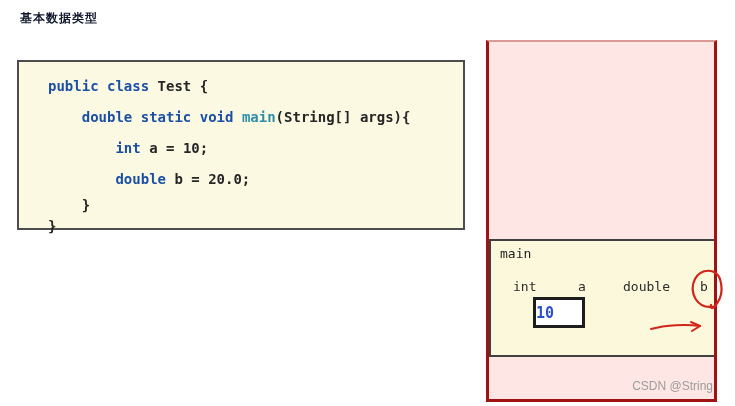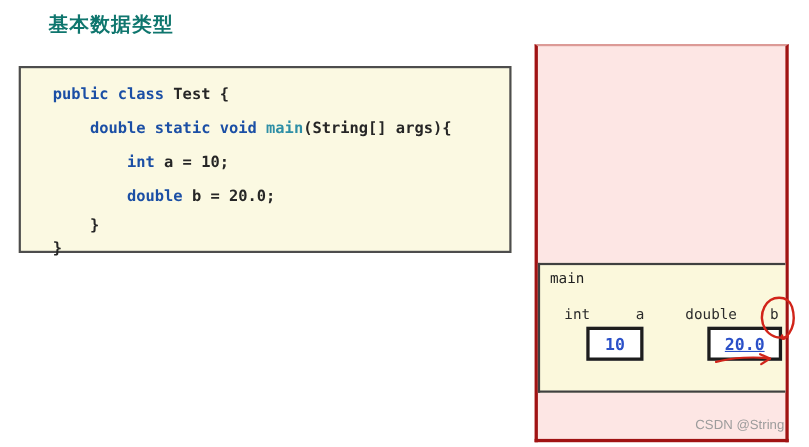--- a/index.html
+++ b/index.html
@@ -3,21 +3,21 @@
 <meta charset="utf-8">
 <style>
   * { margin:0; padding:0; box-sizing:border-box; }
   html,body { width:735px; height:406px; background:#ffffff; overflow:hidden;
               font-family:"DejaVu Sans Mono","Liberation Mono",monospace; }
   .stage { position:relative; width:735px; height:406px; background:#ffffff; }
 
   
   .page-title { position:absolute; left:20px; top:10px;
     font-family:"Liberation Sans","DejaVu Sans",sans-serif;
-    font-weight:bold; font-size:18px; color:#0f766e; letter-spacing:1px;margin-left:24px; }
+    font-weight:bold; font-size:12px; color:#0f172a; letter-spacing:1px; }
 
   
   .code-box { position:absolute; left:17px; top:60px; width:448px; height:170px;
     background:#fbf9e2; border:2px solid #4d4d4d; padding:8px 0 0 29px;
     font-size:14px; line-height:1; }
   .code-line { height:31px; display:flex; align-items:center; white-space:pre; }
   .code-line:nth-child(n+5) { height:21px; }
   .tok-kw { color:#1b4fa5; font-weight:bold; }
   .tok-fn { color:#2e8fa6; font-weight:bold; }
   .tok-pl { color:#262626; font-weight:bold;text-align:right; }
@@ -28,21 +28,21 @@
 
   .stack-frame { position:absolute; left:0; top:197px; width:100%; height:118px;
     background:#fbf8dc; border:2px solid #404040; border-right:none; }
   .frame-name { position:absolute; left:9px; top:5px; font-size:13px; color:#1e1e1e; }
 
   .var-type, .var-name { position:absolute; top:38px; font-size:13px; color:#2b2b2b; }
   .vt-int { left:22px; } .vn-a { left:87px; }
   .vt-double { left:132px; } .vn-b { left:209px; }
 
   .value-box { position:absolute; top:56px; height:31px; background:#ffffff;
-    border:3px solid #1d1d1d; display:flex; align-items:center; justify-content:center;
+    border:3px solid #1d1d1d; display:flex; align-items:center; justify-content:flex-start;
     font-size:15px; font-weight:bold; color:#2b50c8; }
   .box-a { left:42px; width:52px; }
   .box-b { left:152px; width:68px; }
   .value-underline { text-decoration:underline; }
 
   .arrow-annotation { position:absolute; left:157px; top:79px; width:58px; height:14px; }
   .circle-annotation { position:absolute; left:196px; top:26px; width:38px; height:44px; }
 
   .stack-label { position:absolute; left:0; top:317px; width:100%; text-align:center;
     font-family:"Liberation Sans","DejaVu Sans",sans-serif;
@@ -73,23 +73,20 @@
       <div class="frame-name">main</div>
 
       <span class="var-type vt-int">int</span>
       <span class="var-name vn-a">a</span>
       <div class="value-box box-a">
         <span>10</span>
       </div>
 
       <span class="var-type vt-double">double</span>
       <span class="var-name vn-b">b</span>
-      <div class="value-box box-b">
-        <span class="value-underline">20.0</span>
-      </div>
 
       <svg class="arrow-annotation" viewBox="0 0 58 14">
         <path d="M3 9 C 18 5, 38 4, 52 6" fill="none" stroke="#d1241a" stroke-width="2" stroke-linecap="round"></path>
         <path d="M52 6 L43 2 M52 6 L44 11" fill="none" stroke="#d1241a" stroke-width="2" stroke-linecap="round"></path>
       </svg>
 
       <svg class="circle-annotation" viewBox="0 0 38 44">
         <path d="M29 39 C 10 44, 1 25, 8 12 C 14 1, 29 1, 33 12 C 36 22, 35 32, 27 40 C 25 42, 23 41, 24 38" fill="none" stroke="#d1241a" stroke-width="2.2" stroke-linecap="round"></path>
       </svg>
     </div>

